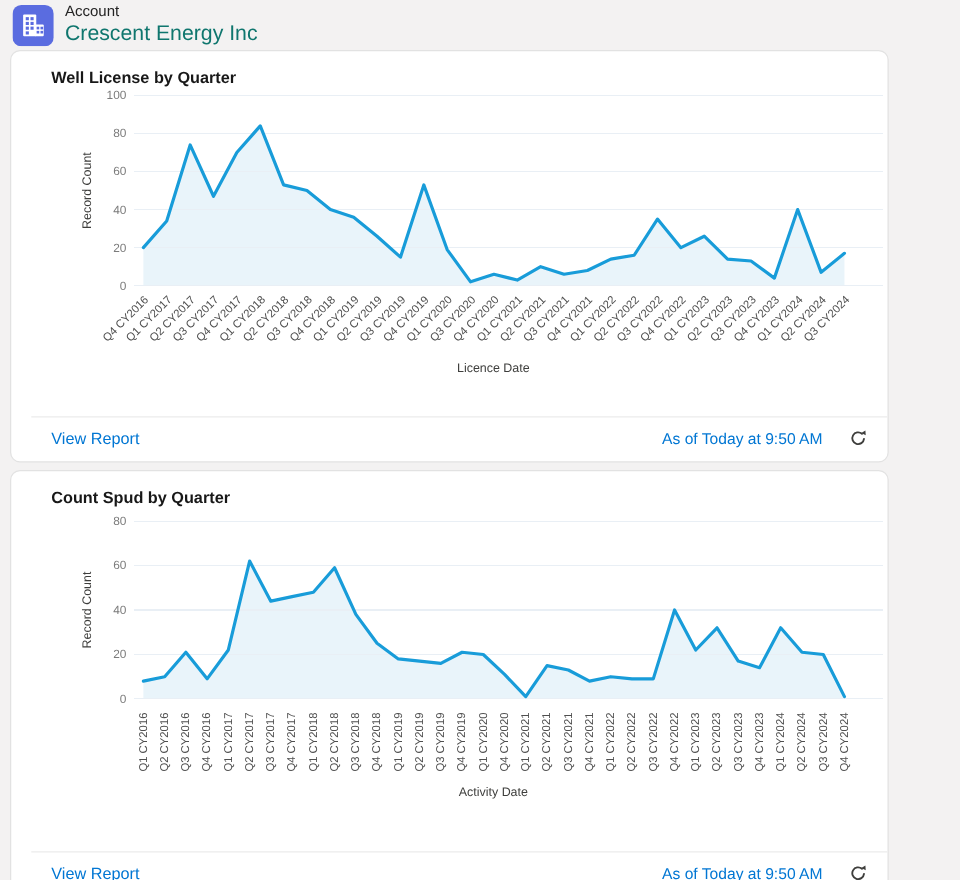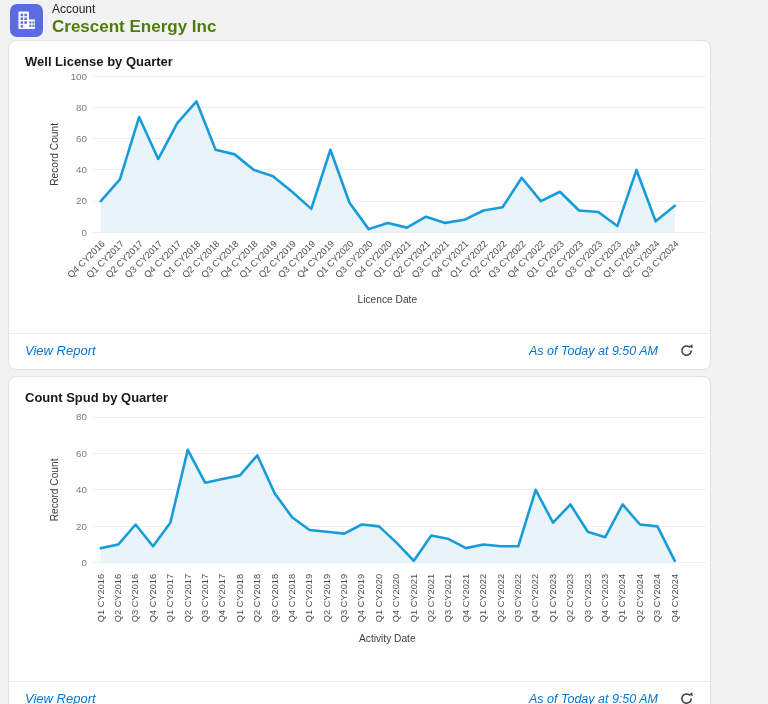--- a/index.html
+++ b/index.html
@@ -4,30 +4,30 @@
 <style>
   html,body{margin:0;padding:0;}
   body{font-family:"Liberation Sans",sans-serif;background:#f3f2f2;}
   .screen{position:relative;width:712px;height:704px;overflow:hidden;background:#f3f2f2;}
 
   
   .page-header{position:absolute;top:0;left:0;right:0;height:40px;display:flex;align-items:center;gap:9px;padding-left:10px;box-sizing:border-box;}
   .entity-icon{width:33px;height:33px;border-radius:7px;display:flex;align-items:center;justify-content:center;flex:0 0 auto;}
   .header-text{display:flex;flex-direction:column;line-height:1.15;}
   .entity-label{font-size:12px;color:#242424;}
-  .page-title{font-size:17px;font-weight:700;color:#4d7c0f;margin:0;}
+  .page-title{font-size:17px;font-weight:400;color:#0f766e;margin:0;}
 
   
-  .card{position:absolute;left:8px;right:1px;background:#fff;border:1px solid #e2e2e2;border-radius:8px;box-sizing:border-box;display:flex;flex-direction:column;}
+  .card{position:absolute;left:8px;right:1px;background:#fff;border:1px solid #e2e2e2;border-radius:8px;box-sizing:border-box;display:flex;flex-direction:column;padding-left:16px;}
   .card-1{top:40px;height:330px;}
   .card-2{top:376px;height:342px;}
   .chart-title{font-size:13px;font-weight:700;color:#181818;margin:13px 16px 1px;}
   svg.chart{display:block;width:100%;height:auto;}
   .card-divider{border-top:1px solid #ececec;margin-top:auto;}
-  .card-footer{display:flex;justify-content:space-between;align-items:center;padding:9px 16px 11px;font-style:italic;}
+  .card-footer{display:flex;justify-content:space-between;align-items:center;padding:9px 16px 11px;}
   .view-report{font-size:13px;text-decoration:none;}
   .as-of{display:flex;align-items:center;gap:21px;font-size:12.5px;}
   .refresh-btn{display:flex;align-items:center;cursor:pointer;background:none;border:none;padding:0;}
 
   
   text{font-family:"Liberation Sans",sans-serif;}
   .ytick{font-size:10.5px;}
   .xcat{font-size:10px;}
   .axis-title{font-size:11px;}
 </style>

